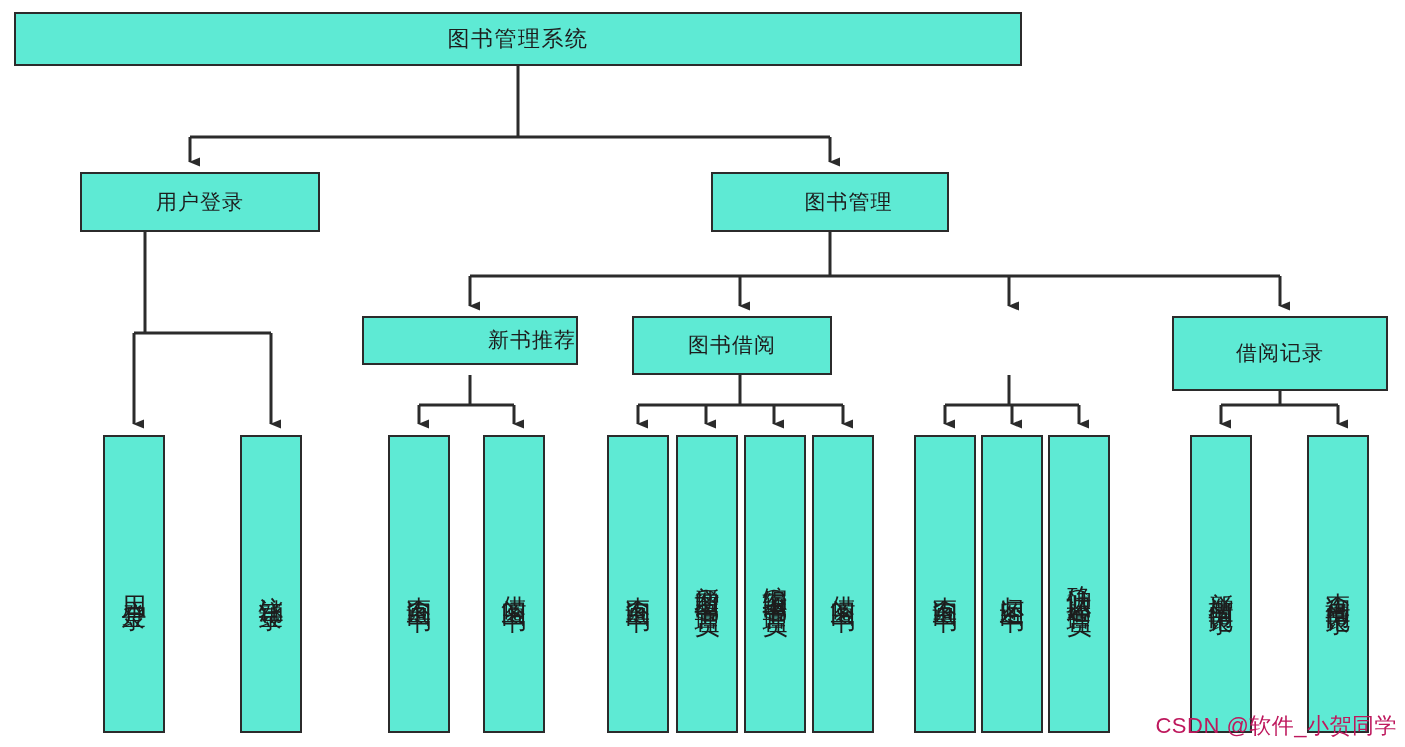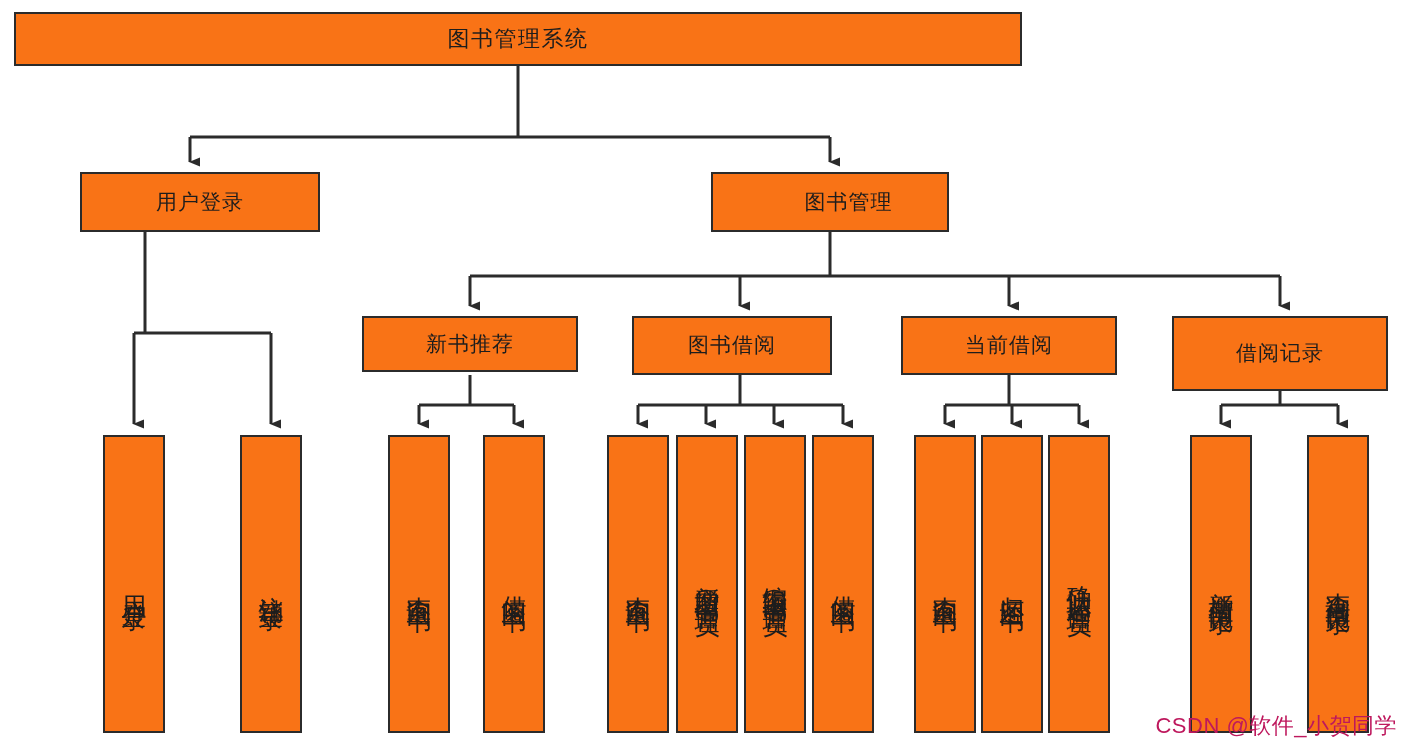--- a/index.html
+++ b/index.html
@@ -19,21 +19,21 @@
     position:absolute;
     left:0; top:0;
     width:1405px;
     height:747px;
     pointer-events:none;
   }
   .node{
     position:absolute;
     box-sizing:border-box;
     border:2px solid #2b2b2b;
-    background:#f97316;
+    background:#5eead4;
     display:flex;
     align-items:center;
     justify-content:center;
     color:#1d1d1d;
     z-index:2;
   }
   .node .lbl{
     display:block;
     text-align:center;
     line-height:1.18;
@@ -131,28 +131,25 @@
     <span class="lbl">图书管理系统</span>
   </div>
 
   <div class="node h" style="left:80px; top:172px; width:240px; height:60px;">
     <span class="lbl">用户登录</span>
   </div>
   <div class="node h" style="left:711px; top:172px; width:238px; height:60px;padding-left:37px;">
     <span class="lbl">图书管理</span>
   </div>
 
-  <div class="node h" style="left:362px; top:316px; width:216px; height:56px;">
+  <div class="node h" style="left:362px; top:316px; width:216px; height:49px;justify-content:flex-end;">
     <span class="lbl">新书推荐</span>
   </div>
   <div class="node h" style="left:632px; top:316px; width:200px; height:59px;">
     <span class="lbl">图书借阅</span>
-  </div>
-  <div class="node h" style="left:901px; top:316px; width:216px; height:59px;">
-    <span class="lbl">当前借阅</span>
   </div>
   <div class="node h" style="left:1172px; top:316px; width:216px; height:75px;">
     <span class="lbl">借阅记录</span>
   </div>
 
   <div class="node v" style="left:103px; top:435px; width:62px; height:298px;">
     <span class="lbl">用户登录</span>
   </div>
   <div class="node v" style="left:240px; top:435px; width:62px; height:298px;">
     <span class="lbl">注销登录</span>

